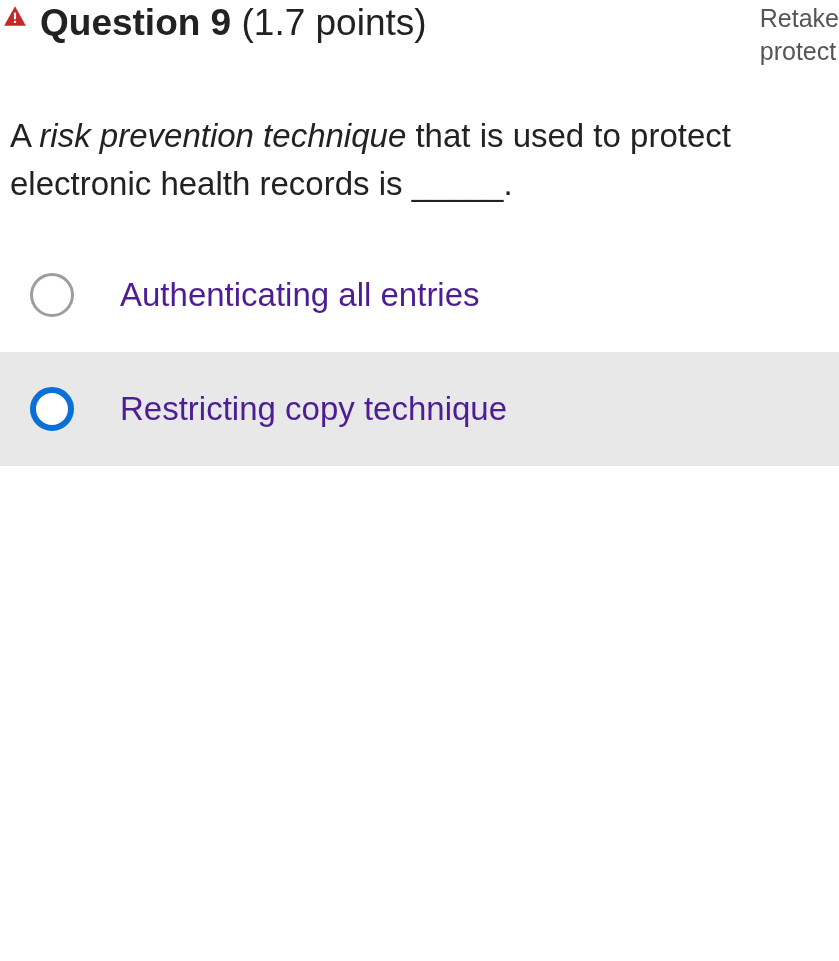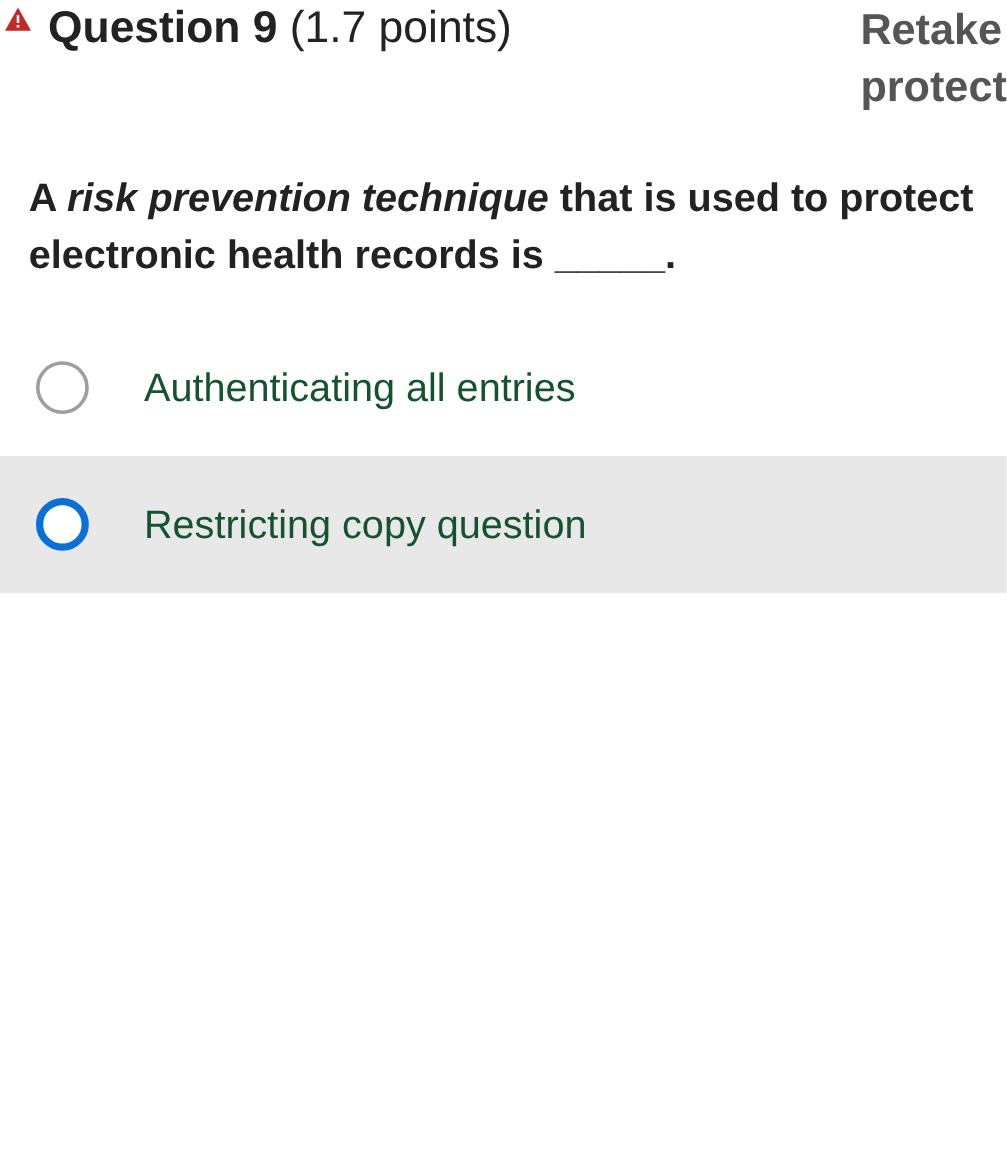--- a/index.html
+++ b/index.html
@@ -29,33 +29,31 @@
       font-size: 37px;
       line-height: 1.25;
       font-weight: 400;
       color: #222;
     }
     .question-title .num {
       font-weight: 700;
       text-align: center;
     }
     .retake {
-      font-size: 36px;
+      font-size: 25px;
       line-height: 1.3;
       color: #555;
       margin-left: 34px;
       margin-top: 2px;
-      font-weight: bold;
     }
     .question-text {
       font-size: 33px;
       line-height: 1.45;
-      padding: 25px 10px 30px 24px;
+      padding: 25px 10px 30px 10px;
       color: #222;
-      font-weight: bold;
     }
     .question-text .emph { font-style: italic; }
     .options { }
     .option {
       display: flex;
       align-items: center;
       padding: 35px 20px 35px 30px;
       cursor: pointer;
     }
     .option.selected {
@@ -68,21 +66,21 @@
       border: 3px solid #9e9e9e;
       background: #fff;
       flex-shrink: 0;
       margin-right: 46px;
     }
     .option.selected .radio {
       border: 6px solid #0a6fd6;
     }
     .option-label {
       font-size: 33px;
-      color: #14532d;
+      color: #4c1d95;
     }
   </style>
 </head>
 <body>
 
 <div class="header">
   <svg class="warning-icon" viewBox="0 0 24 24">
     <path d="M12 2 L22 20 L2 20 Z" fill="#c62828"></path>
     <rect x="11" y="8" width="2" height="6" fill="#fff"></rect>
     <rect x="11" y="15.5" width="2" height="2" fill="#fff"></rect>
@@ -103,15 +101,15 @@
   <span>A </span><span class="emph">risk prevention technique</span><span> that is used to protect electronic health records is _____.</span>
 </div>
 
 <div class="options">
   <div class="option">
     <div class="radio"></div>
     <div class="option-label">Authenticating all entries</div>
   </div>
   <div class="option selected">
     <div class="radio"></div>
-    <div class="option-label">Restricting copy question</div>
+    <div class="option-label">Restricting copy technique</div>
   </div>
 </div>
 
 </body></html>

